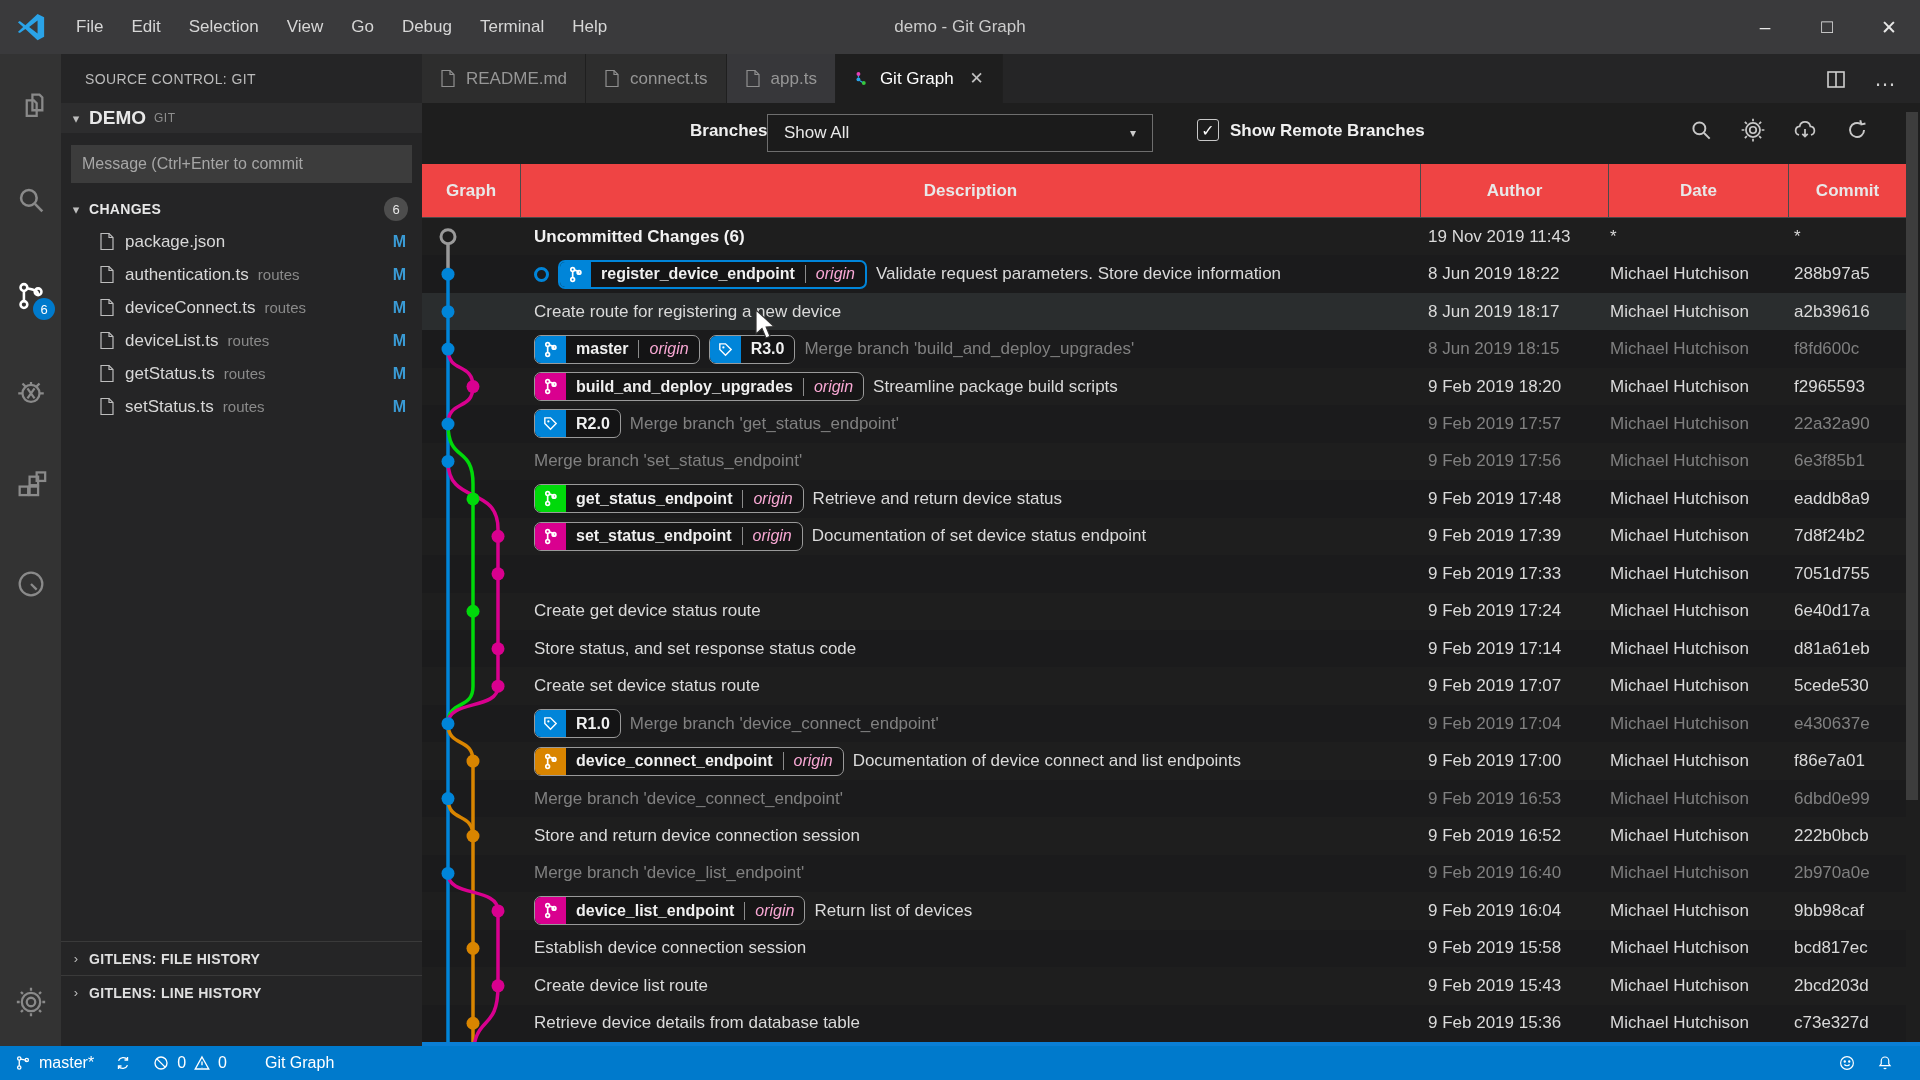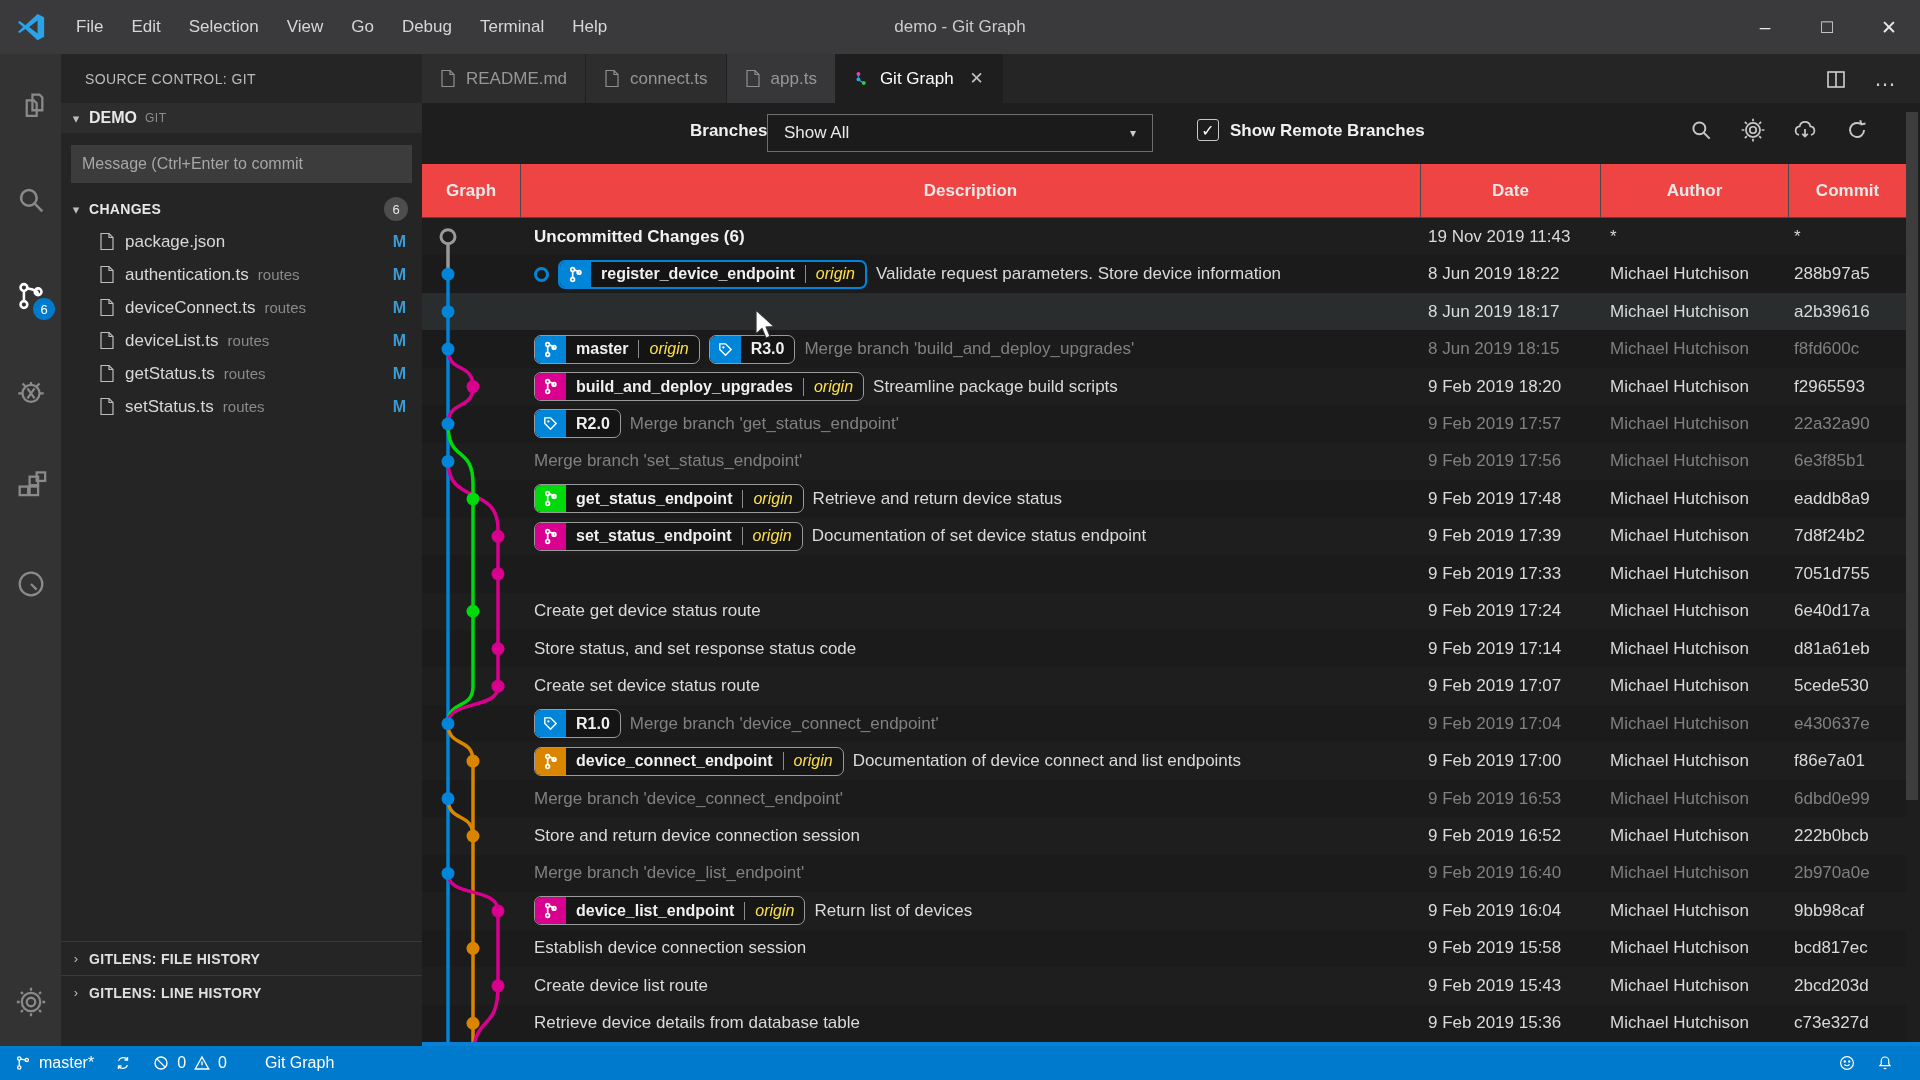--- a/index.html
+++ b/index.html
@@ -21,21 +21,21 @@
   .ab-icon { position:absolute; left:0; width:61px; height:64px; display:flex; align-items:center; justify-content:center; color:#8a8a8a; }
   .ab-icon svg { width:34px; height:34px; }
   .ab-icon.active { color:#ffffff; }
   .ab-badge { position:absolute; right:6px; bottom:8px; min-width:22px; height:22px; border-radius:11px; background:#007acc; color:#fff; font-size:13px; display:flex; align-items:center; justify-content:center; padding:0 4px; }
 
   
   .sidebar { position:absolute; left:61px; top:54px; width:361px; height:992px; background:#252526; }
   .sidebar-header { height:49px; display:flex; align-items:center; padding-left:24px; color:#bbbbbb; font-size:14px; letter-spacing:0.4px; }
   .section-row { height:30px; display:flex; align-items:center; padding-left:8px; background:#2d2d2e; color:#cccccc; }
   .chev { font-size:13px; color:#bdbdbd; margin-right:6px; width:14px; text-align:center; }
-  .section-title { font-size:16px; font-weight:bold; color:#e8e8e8; }
+  .section-title { font-size:19px; font-weight:bold; color:#e8e8e8; }
   .section-sub { font-size:12px; color:#8f8f8f; margin-left:8px; letter-spacing:0.5px; }
   .commit-input { margin:12px 10px 10px 10px; height:38px; background:#3c3c3c; border:1px solid #3c3c3c; color:#a6a6a6; font-size:16px; padding:0 10px; width:341px; font-family:"Liberation Sans",sans-serif; }
   .commit-input::placeholder { color:#a6a6a6; }
   .changes-row { height:32px; display:flex; align-items:center; padding-left:8px; color:#e8e8e8; }
   .changes-label { font-size:14px; font-weight:bold; letter-spacing:0.3px; }
   .count-badge { margin-left:auto; margin-right:14px; min-width:24px; height:24px; border-radius:12px; background:#4d4d4d; color:#e8e8e8; font-size:13px; display:flex; align-items:center; justify-content:center; }
   .file-row { height:33px; display:flex; align-items:center; padding-left:38px; color:#cccccc; }
   .file-icon { width:16px; height:19px; margin-right:10px; flex:none; }
   .file-name { font-size:17px; color:#d8d8d8; white-space:nowrap; }
   .file-folder { font-size:15px; color:#8a8a8a; margin-left:9px; white-space:nowrap; }
@@ -77,21 +77,21 @@
   .cell-hash { position:absolute; left:1366px; width:118px; padding-left:6px; }
   .txt { font-size:17px; color:#dadada; white-space:nowrap; overflow:hidden; }
   .commit-row.muted .txt { color:#808080; }
   .commit-row.uncommitted .desc-text { font-weight:bold; color:#f2f2f2; }
   .head-ring { width:15px; height:15px; border-radius:50%; border:3px solid #0085d9; margin-right:9px; flex:none; }
   .pill { display:flex; align-items:center; height:29px; border:1px solid #9a9a9a; border-radius:7px; overflow:hidden; margin-right:9px; background:rgba(0,0,0,0.25); flex:none; }
   .pill.hl { border:2px solid #0085d9; }
   .pill-ico { width:31px; height:29px; display:flex; align-items:center; justify-content:center; flex:none; }
   .pill-ico svg { width:17px; height:17px; }
   .pill-name { font-size:16px; font-weight:bold; color:#f0f0f0; padding:0 10px; }
-  .pill-remote { font-size:16px; font-style:italic; color:#fde047; padding:0 10px; border-left:1px solid #8b8b8b; }
+  .pill-remote { font-size:16px; font-style:italic; color:#f9a8d4; padding:0 10px; border-left:1px solid #8b8b8b; }
   .graph-svg { position:absolute; left:0; top:0; }
 
   .scrollbar-thumb { position:absolute; left:1906px; top:112px; width:12px; height:688px; background:#4f4f4f; opacity:0.65; }
   .bottom-focus-line { position:absolute; left:422px; top:1042px; width:1498px; height:4px; background:#0a7fd6; }
 
   
   .statusbar { position:absolute; left:0; top:1046px; width:1920px; height:34px; background:#007acc; display:flex; align-items:center; color:#ffffff; font-size:16px; }
   .sb-item { display:flex; align-items:center; gap:7px; padding:0 10px; height:34px; }
   .sb-item svg { width:18px; height:18px; }
   .sb-right { margin-left:auto; display:flex; align-items:center; padding-right:16px; }
@@ -325,22 +325,22 @@
       <svg viewBox="0 0 24 24" fill="none" stroke="currentColor" stroke-width="1.8">
           <path d="M18.5 12 a6.5 6.5 0 1 1-3-5.5"></path>
           <path d="M15 3 l1 3.8 L19.8 6"></path>
         </svg>
     </div>
   </div>
 
   <div class="thead" id="thead">
       <div class="th" style="width: 98px;">Graph</div>
       <div class="th" style="width: 900px;">Description</div>
+      <div class="th" style="width: 188px;">Author</div>
       <div class="th" style="width: 180px;">Date</div>
-      <div class="th" style="width: 188px;">Author</div>
       <div class="th" style="width: 118px;">Commit</div>
     </div>
 
   <div class="rows" id="rows">
       <div class="commit-row uncommitted" style="top: 0px; height: 37.4545px;">
         <div class="cell-desc">
           <span class="txt desc-text">Uncommitted Changes (6)</span>
         </div>
         <div class="cell-date"><span class="txt">19 Nov 2019 11:43</span></div>
         <div class="cell-author"><span class="txt">*</span></div>
@@ -361,20 +361,23 @@
             <span class="pill-name">register_device_endpoint</span>
             <span class="pill-remote">origin</span>
           </span>
           <span class="txt desc-text">Validate request parameters. Store device information</span>
         </div>
         <div class="cell-date"><span class="txt">8 Jun 2019 18:22</span></div>
         <div class="cell-author"><span class="txt">Michael Hutchison</span></div>
         <div class="cell-hash"><span class="txt">288b97a5</span></div>
       </div>
       <div class="commit-row hover" style="top: 74.9091px; height: 37.4545px;">
+        <div class="cell-desc">
+          <span class="txt desc-text">Create route for registering a new device</span>
+        </div>
         <div class="cell-date"><span class="txt">8 Jun 2019 18:17</span></div>
         <div class="cell-author"><span class="txt">Michael Hutchison</span></div>
         <div class="cell-hash"><span class="txt">a2b39616</span></div>
       </div>
       <div class="commit-row alt muted" style="top: 112.364px; height: 37.4545px;">
         <div class="cell-desc">
           <span class="pill">
             <span class="pill-ico" style="background:#0085d9">
               <svg viewBox="0 0 24 24" fill="none" stroke="#ffffff" stroke-width="2.4">
                 <circle cx="8" cy="5" r="2.6"></circle>

